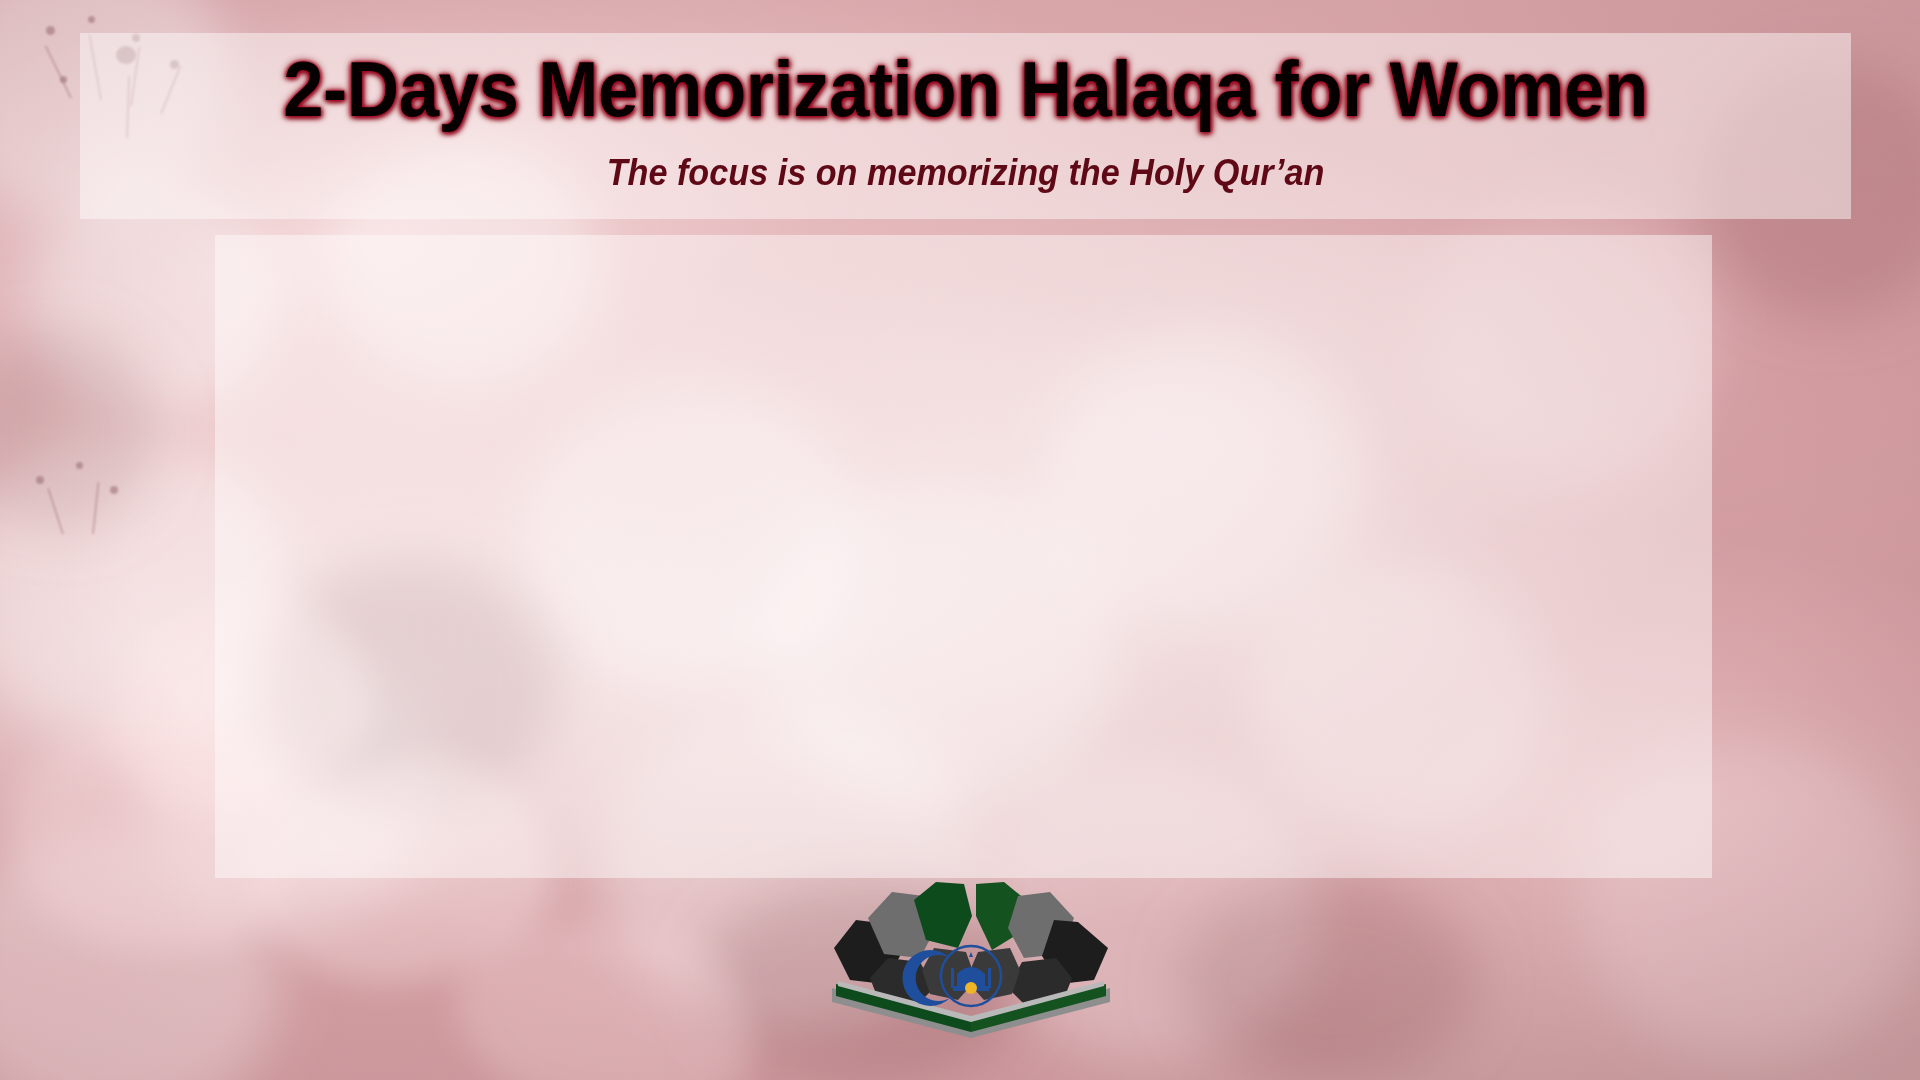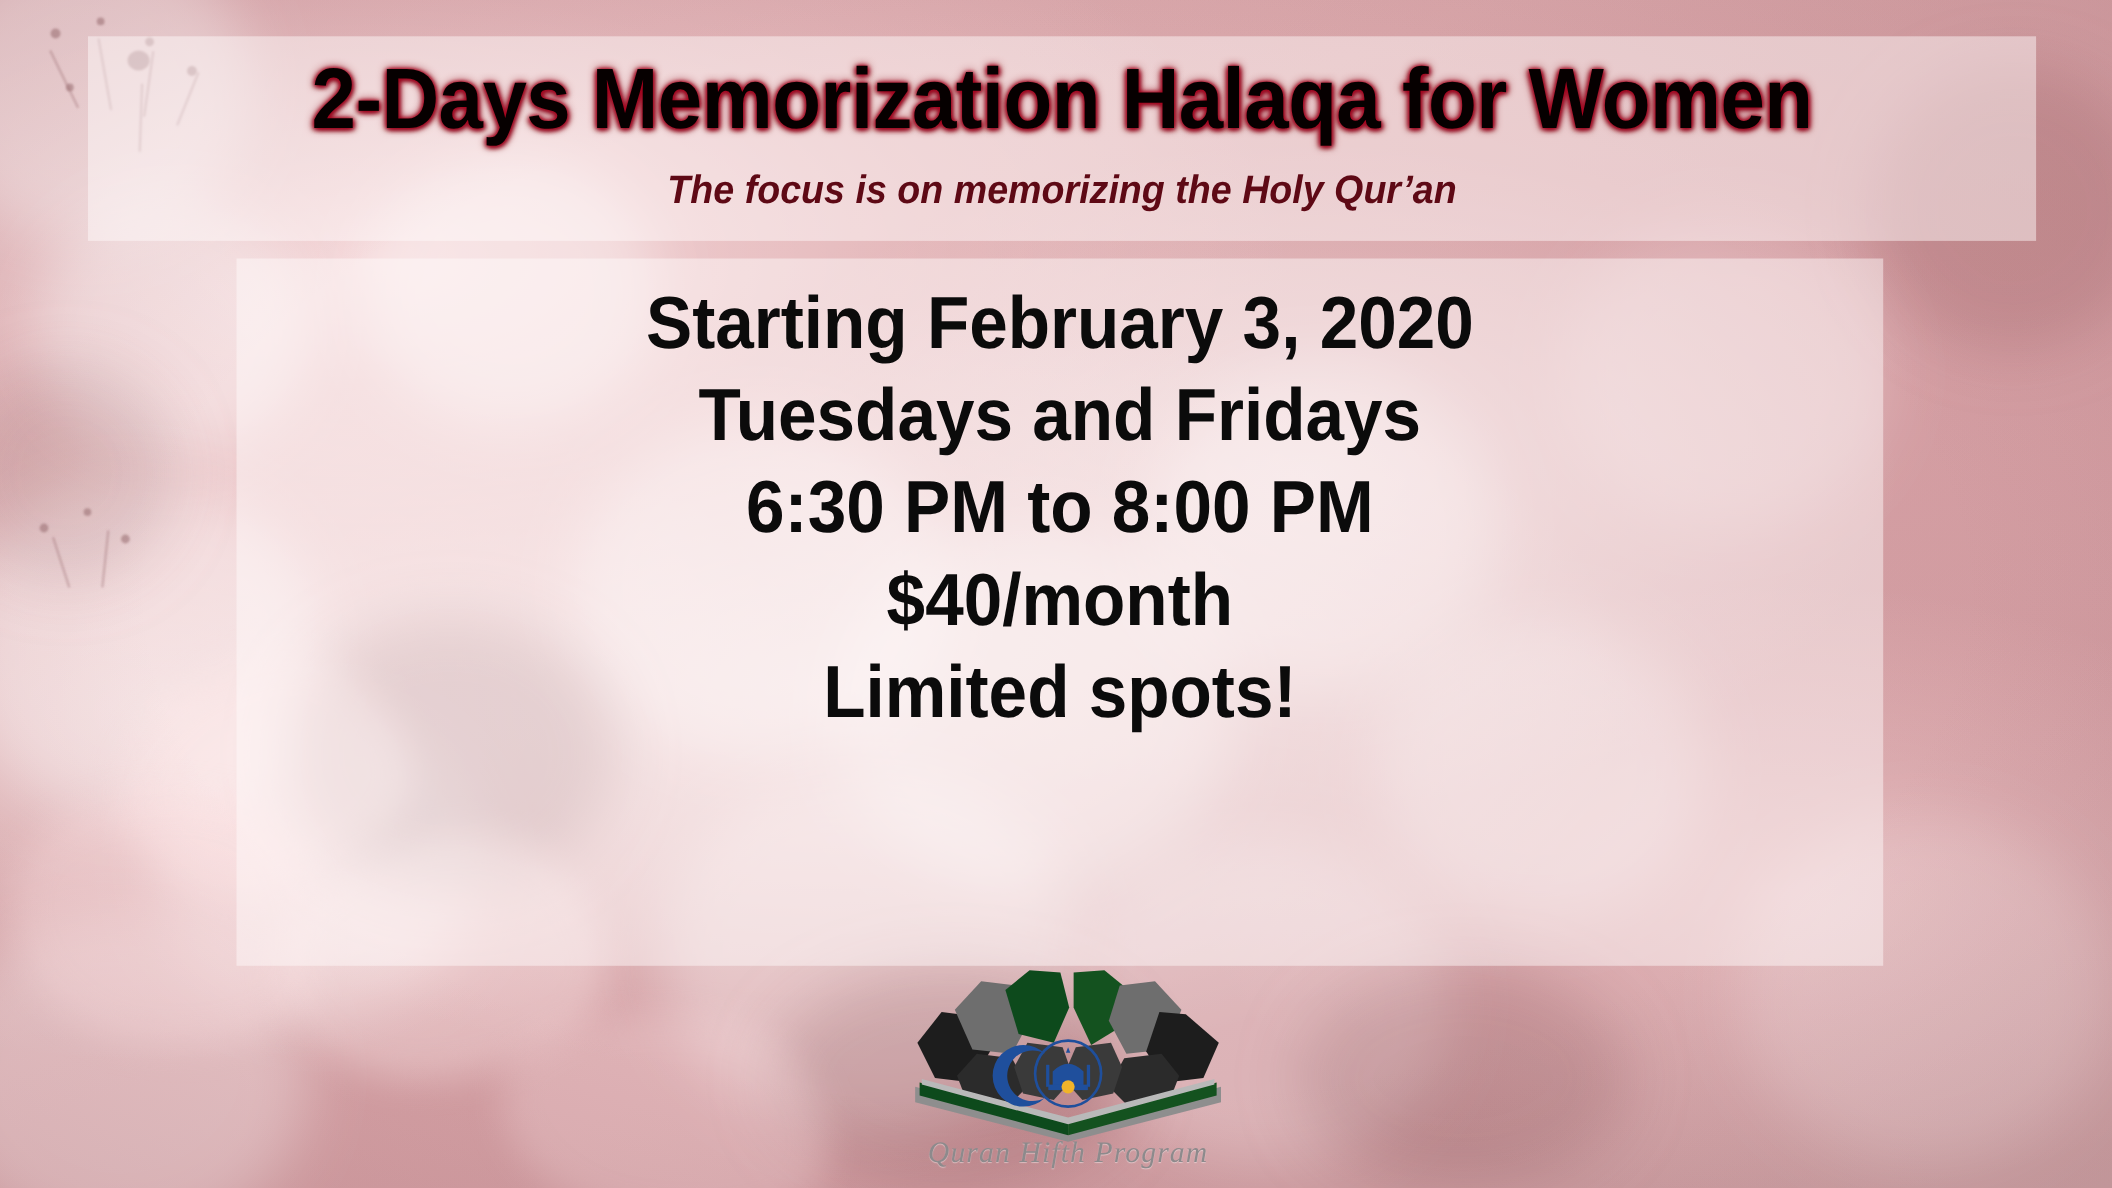--- a/index.html
+++ b/index.html
@@ -244,27 +244,20 @@
   <div class="stamen-line" style="left:92px;  top:482px; width:2px; height:52px; transform:rotate(6deg);"></div>
 
   <div class="bg-vignette"></div>
 
   <div class="panel" id="panel-header"></div>
   <div class="panel" id="panel-body"></div>
 
   <div class="title">2-Days Memorization Halaqa for Women</div>
   <div class="subtitle">The focus is on memorizing the Holy Qur’an</div>
 
-  <div class="detail-lines">
-    <div class="line">Starting February 3, 2020</div>
-    <div class="line">Tuesdays and Fridays</div>
-    <div class="line">6:30 PM to 8:00 PM</div>
-    <div class="line">$40/month</div>
-    <div class="line">Limited spots!</div>
-  </div>
 
 
   <div id="logo">
     <svg viewBox="0 0 290 160" xmlns="http://www.w3.org/2000/svg">
 
       <g>
 
         <polygon points="8,68 30,40 62,44 74,76 58,104 24,100" fill="#1d1d1d"></polygon>
 
         <polygon points="42,38 66,12 98,16 110,48 94,78 58,74" fill="#6e6e6e"></polygon>
@@ -295,16 +288,15 @@
         <circle cx="145" cy="96" r="30" fill="none" stroke="#1f4f9c" stroke-width="2.4"></circle>
         <path d="M124 78 A28 28 0 1 0 124 118 A23 23 0 1 1 124 78 Z" fill="#1f4f9c"></path>
         <path d="M131 108 L131 94 Q145 80 159 94 L159 108 Z" fill="#1f4f9c"></path>
         <rect x="127" y="106" width="36" height="5" fill="#1f4f9c"></rect>
         <rect x="125" y="88" width="3" height="20" fill="#1f4f9c"></rect>
         <rect x="162" y="88" width="3" height="20" fill="#1f4f9c"></rect>
         <circle cx="145" cy="108" r="6" fill="#f0b429"></circle>
         <path d="M145 72 L147 77 L143 77 Z" fill="#1f4f9c"></path>
       </g>
     </svg>
-    <div class="logo-caption">Quran Hifth Program</div>
   </div>
 
 </div>
 
 </body></html>

